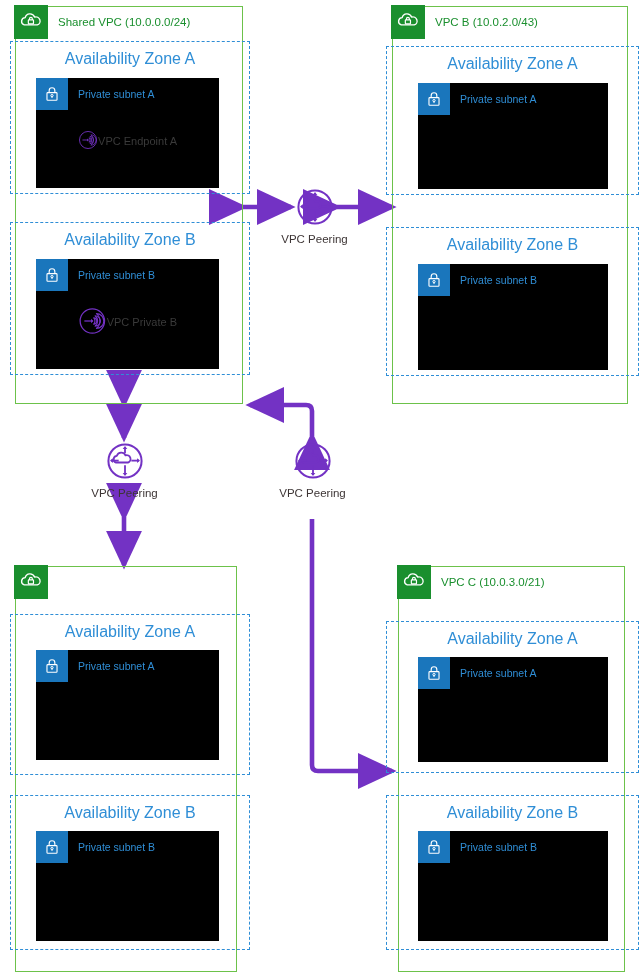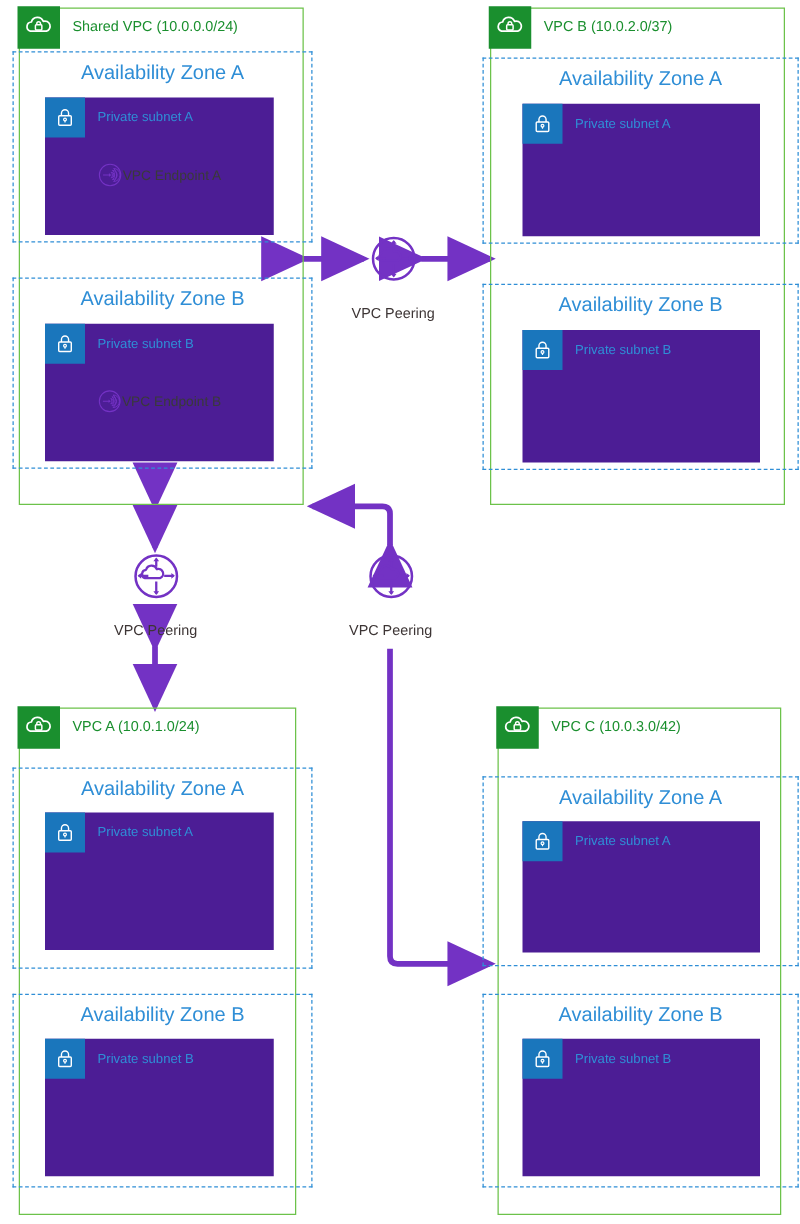--- a/index.html
+++ b/index.html
@@ -16,33 +16,33 @@
              display:flex;align-items:center;justify-content:center;}
   .vpc-title{position:absolute;top:-1.6px;height:34px;display:flex;align-items:center;
              color:#1a8f2e;font-size:11.5px;white-space:nowrap;}
 
   
   .az{position:absolute;box-sizing:border-box;border:1.4px dashed #2f8ed6;background:transparent;}
   .az-title{position:absolute;left:0;right:0;top:8px;text-align:center;color:#2f8ed6;
             font-size:16px;white-space:nowrap;}
 
   
-  .subnet{position:absolute;background:#4c1d95;}
+  .subnet{position:absolute;background:#000000;}
   .subnet-badge{position:absolute;left:0;top:0;width:32px;height:32px;background:#1a76bc;
                 display:flex;align-items:center;justify-content:center;}
   .subnet-title{position:absolute;left:42px;top:0;height:32px;display:flex;align-items:center;
                 color:#2f8ed6;font-size:10.5px;white-space:nowrap;}
 
   
   .endpoint{position:absolute;display:flex;flex-direction:row;align-items:center;}
   .endpoint-label{margin-top:2px;color:#3a3a3a;font-size:11px;white-space:nowrap;}
 
   
   .peering{position:absolute;display:flex;flex-direction:column;align-items:center;}
-  .peering-label{margin-top:15px;color:#3d3535;font-size:11.5px;white-space:nowrap;}
+  .peering-label{margin-top:3px;color:#3d3535;font-size:11.5px;white-space:nowrap;}
 
   svg.conn{position:absolute;left:0;top:0;width:640px;height:979px;overflow:visible;
            pointer-events:none;}
 </style>
 </head>
 <body>
 
 <div id="stage">
 
   <svg class="conn" viewBox="0 0 640 979">
@@ -130,32 +130,32 @@
   </div>
   <div class="endpoint" style="left:78px;top:301px;width:99px;">
     <svg width="40" height="40" viewBox="0 0 48 48">
       <circle cx="24" cy="24" r="20.4" fill="none" stroke="#7332c4" stroke-width="2.1"></circle>
       <path d="M30.8,11.6 a16,16 0 0 1 0,24.8 a11.4,11.4 0 0 0 0,-24.8 z" fill="none" stroke="#7332c4" stroke-width="1.9" stroke-linejoin="round"></path>
       <path d="M28.6,15.2 a11.2,11.2 0 0 1 0,17.6 a7.6,7.6 0 0 0 0,-17.6 z" fill="none" stroke="#7332c4" stroke-width="1.9" stroke-linejoin="round"></path>
       <path d="M26.2,18.8 a7.2,7.2 0 0 1 0,10.4 a4.4,4.4 0 0 0 0,-10.4 z" fill="none" stroke="#7332c4" stroke-width="1.9" stroke-linejoin="round"></path>
       <line x1="10.6" y1="24" x2="25.2" y2="24" stroke="#7332c4" stroke-width="2.1"></line>
       <path d="M21.8,20.4 L25.6,24 L21.8,27.6 Z" fill="#7332c4"></path>
     </svg>
-    <div class="endpoint-label">VPC Endpoint B</div>
+    <div class="endpoint-label">VPC Private B</div>
   </div>
 
   <div class="vpc" style="left:392px;top:6px;width:236px;height:398px;">
     <div class="vpc-badge">
       <svg width="22" height="22" viewBox="0 0 24 24">
         <path d="M4.6,15.2 a4.1,4.1 0 0 1 1.0,-8.0 a5.4,5.4 0 0 1 10.3,-0.6 a4.4,4.4 0 0 1 2.9,8.6 z" fill="none" stroke="#ffffff" stroke-width="1.5" stroke-linejoin="round"></path>
         <rect x="9.1" y="9.7" width="5.6" height="4.4" rx="0.7" fill="none" stroke="#ffffff" stroke-width="1.3"></rect>
         <path d="M10.3,9.7 v-1.1 a1.6,1.6 0 0 1 3.2,0 v1.1" fill="none" stroke="#ffffff" stroke-width="1.3"></path>
       </svg>
     </div>
-    <div class="vpc-title" style="left:42px;">VPC B (10.0.2.0/37)</div>
+    <div class="vpc-title" style="left:42px;">VPC B (10.0.2.0/43)</div>
   </div>
 
   <div class="az" style="left:386px;top:46px;width:253px;height:149px;">
     <div class="az-title">Availability Zone A</div>
   </div>
   <div class="subnet" style="left:418px;top:83px;width:190px;height:106px;">
     <div class="subnet-badge">
       <svg width="18" height="18" viewBox="0 0 24 24">
         <rect x="5.3" y="10.1" width="13.4" height="10.2" rx="1.1" fill="none" stroke="#ffffff" stroke-width="1.5"></rect>
         <path d="M8.2,10.1 V7.5 a3.8,3.8 0 0 1 7.6,0 v2.6" fill="none" stroke="#ffffff" stroke-width="1.5"></path>
@@ -182,21 +182,20 @@
   </div>
 
   <div class="vpc" style="left:15px;top:566px;width:222px;height:406px;">
     <div class="vpc-badge">
       <svg width="22" height="22" viewBox="0 0 24 24">
         <path d="M4.6,15.2 a4.1,4.1 0 0 1 1.0,-8.0 a5.4,5.4 0 0 1 10.3,-0.6 a4.4,4.4 0 0 1 2.9,8.6 z" fill="none" stroke="#ffffff" stroke-width="1.5" stroke-linejoin="round"></path>
         <rect x="9.1" y="9.7" width="5.6" height="4.4" rx="0.7" fill="none" stroke="#ffffff" stroke-width="1.3"></rect>
         <path d="M10.3,9.7 v-1.1 a1.6,1.6 0 0 1 3.2,0 v1.1" fill="none" stroke="#ffffff" stroke-width="1.3"></path>
       </svg>
     </div>
-    <div class="vpc-title" style="left:42px;">VPC A (10.0.1.0/24)</div>
   </div>
 
   <div class="az" style="left:10px;top:614px;width:240px;height:161px;">
     <div class="az-title">Availability Zone A</div>
   </div>
   <div class="subnet" style="left:36px;top:650px;width:183px;height:110px;">
     <div class="subnet-badge">
       <svg width="18" height="18" viewBox="0 0 24 24">
         <rect x="5.3" y="10.1" width="13.4" height="10.2" rx="1.1" fill="none" stroke="#ffffff" stroke-width="1.5"></rect>
         <path d="M8.2,10.1 V7.5 a3.8,3.8 0 0 1 7.6,0 v2.6" fill="none" stroke="#ffffff" stroke-width="1.5"></path>
@@ -223,21 +222,21 @@
   </div>
 
   <div class="vpc" style="left:398px;top:566px;width:227px;height:406px;">
     <div class="vpc-badge">
       <svg width="22" height="22" viewBox="0 0 24 24">
         <path d="M4.6,15.2 a4.1,4.1 0 0 1 1.0,-8.0 a5.4,5.4 0 0 1 10.3,-0.6 a4.4,4.4 0 0 1 2.9,8.6 z" fill="none" stroke="#ffffff" stroke-width="1.5" stroke-linejoin="round"></path>
         <rect x="9.1" y="9.7" width="5.6" height="4.4" rx="0.7" fill="none" stroke="#ffffff" stroke-width="1.3"></rect>
         <path d="M10.3,9.7 v-1.1 a1.6,1.6 0 0 1 3.2,0 v1.1" fill="none" stroke="#ffffff" stroke-width="1.3"></path>
       </svg>
     </div>
-    <div class="vpc-title" style="left:42px;">VPC C (10.0.3.0/42)</div>
+    <div class="vpc-title" style="left:42px;">VPC C (10.0.3.0/21)</div>
   </div>
 
   <div class="az" style="left:386px;top:621px;width:253px;height:152px;">
     <div class="az-title">Availability Zone A</div>
   </div>
   <div class="subnet" style="left:418px;top:657px;width:190px;height:105px;">
     <div class="subnet-badge">
       <svg width="18" height="18" viewBox="0 0 24 24">
         <rect x="5.3" y="10.1" width="13.4" height="10.2" rx="1.1" fill="none" stroke="#ffffff" stroke-width="1.5"></rect>
         <path d="M8.2,10.1 V7.5 a3.8,3.8 0 0 1 7.6,0 v2.6" fill="none" stroke="#ffffff" stroke-width="1.5"></path>

